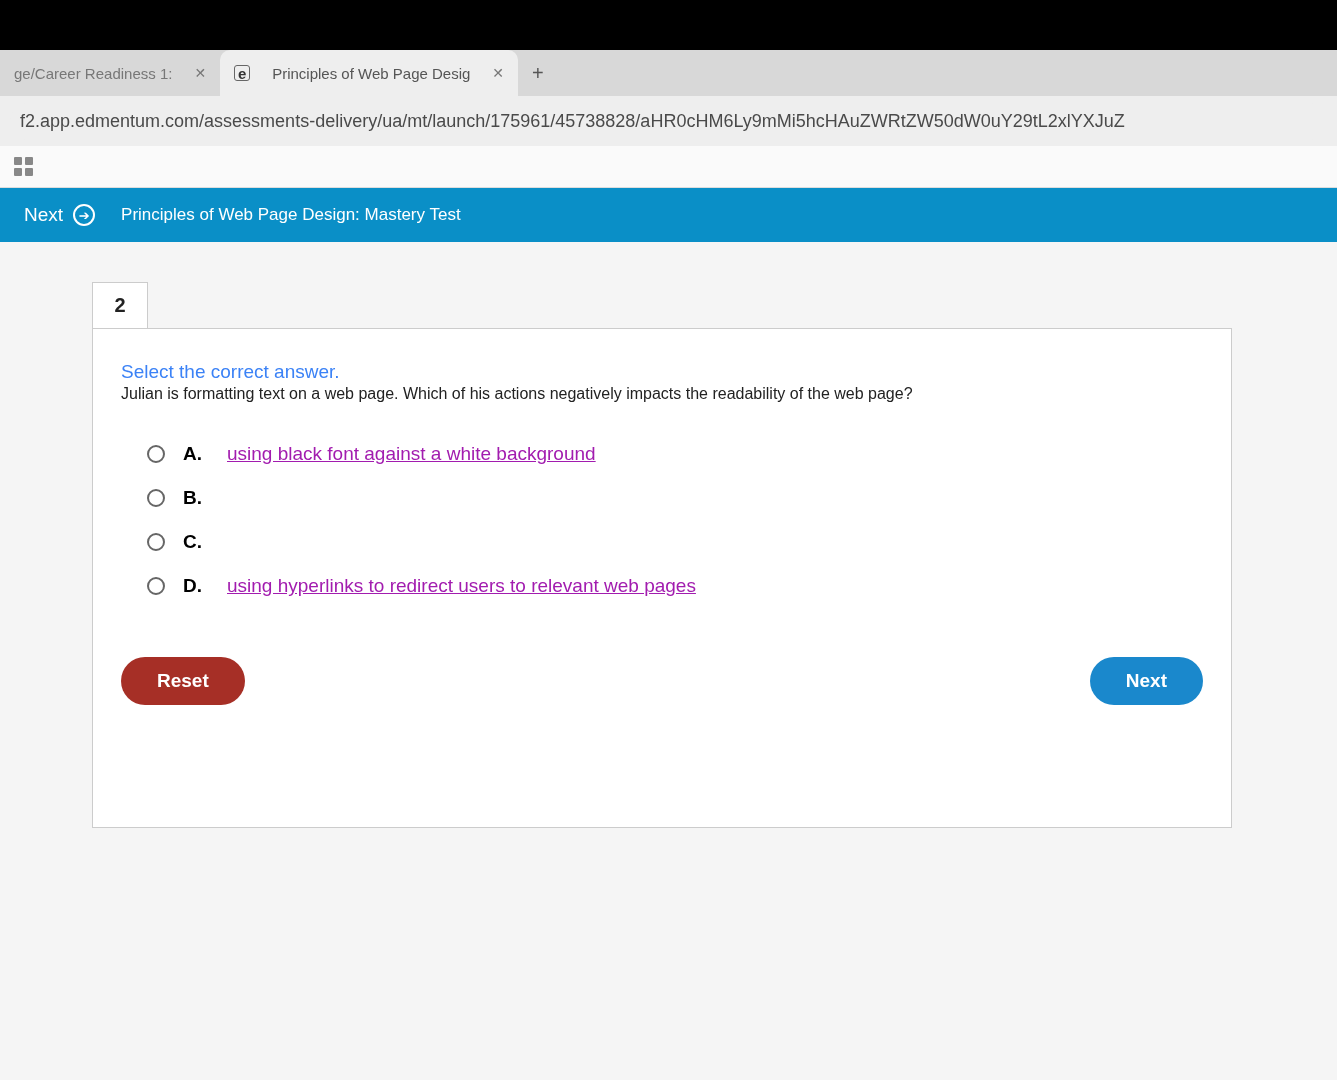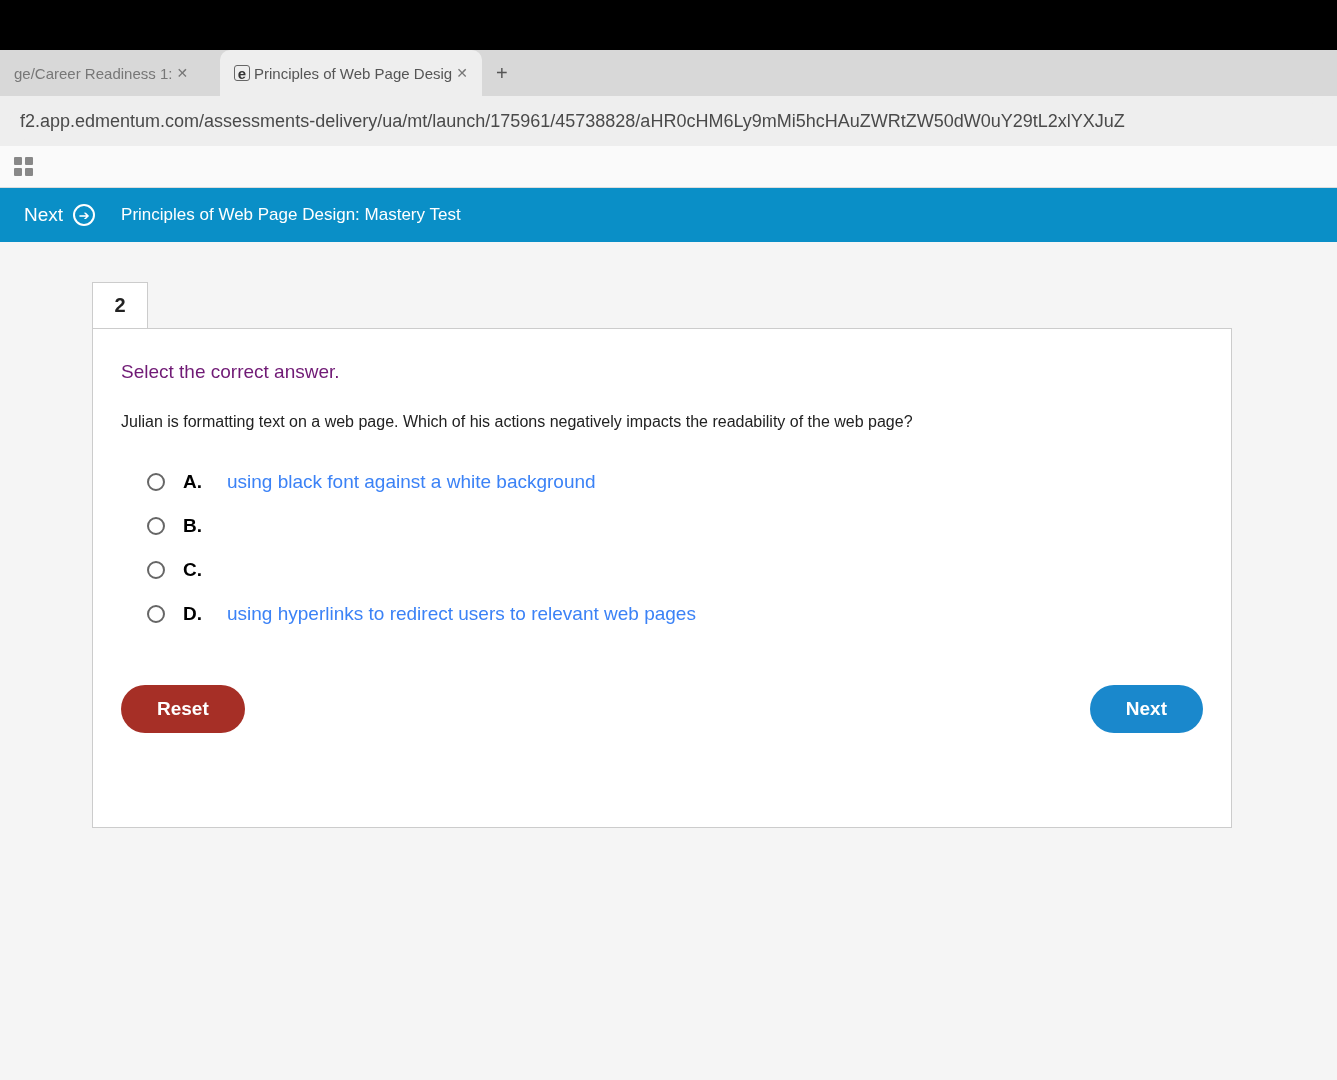--- a/index.html
+++ b/index.html
@@ -18,21 +18,21 @@
       height: 46px;
       padding: 0 0 0 0;
     }
     .tab {
       display: flex;
       align-items: center;
       padding: 0 14px;
       height: 100%;
       color: #777;
       font-size: 15px;
-      gap: 4px;
+      gap: 22px;
       border-radius: 10px 10px 0 0;
       min-width: 220px;
     }
     .tab.active {
       background: #eeeeee;
       color: #555;
     }
     .tab-close { color: #777; font-size: 14px; cursor: pointer; }
     .tab-favicon { width: 16px; height: 16px; display:flex; align-items:center; justify-content:center; }
     .new-tab-btn {
@@ -109,37 +109,37 @@
       font-weight: bold;
       color: #222;
     }
     .question-card {
       background: #fff;
       border: 1px solid #ccc;
       padding: 32px 28px 60px 28px;
       width: 1140px;
       min-height: 500px;
     }
-    .instruction { font-size: 19px; color: #701a75; margin-bottom: 28px; }
+    .instruction { font-size: 19px; color: #3b82f6; }
     .question-text { font-size: 16px; color: #222; margin-bottom: 38px; line-height: 1.4; }
     .options { padding-left: 26px; }
     .option-row {
       display: flex;
       align-items: center;
       gap: 18px;
       margin-bottom: 22px;
       font-size: 19px;
       cursor: pointer;
     }
     .option-radio {
       width: 18px; height: 18px; border: 2px solid #666; border-radius: 50%;
       flex-shrink: 0;
     }
     .option-letter { font-weight: bold; width: 26px; }
-    .option-text { color: #3b82f6; }
+    .option-text { color: #a21caf; text-decoration: underline; }
     .button-row {
       display: flex;
       justify-content: space-between;
       gap: 40px;
       margin-top: 60px;
     }
     .btn {
       padding: 13px 36px;
       border-radius: 26px;
       font-size: 19px;

